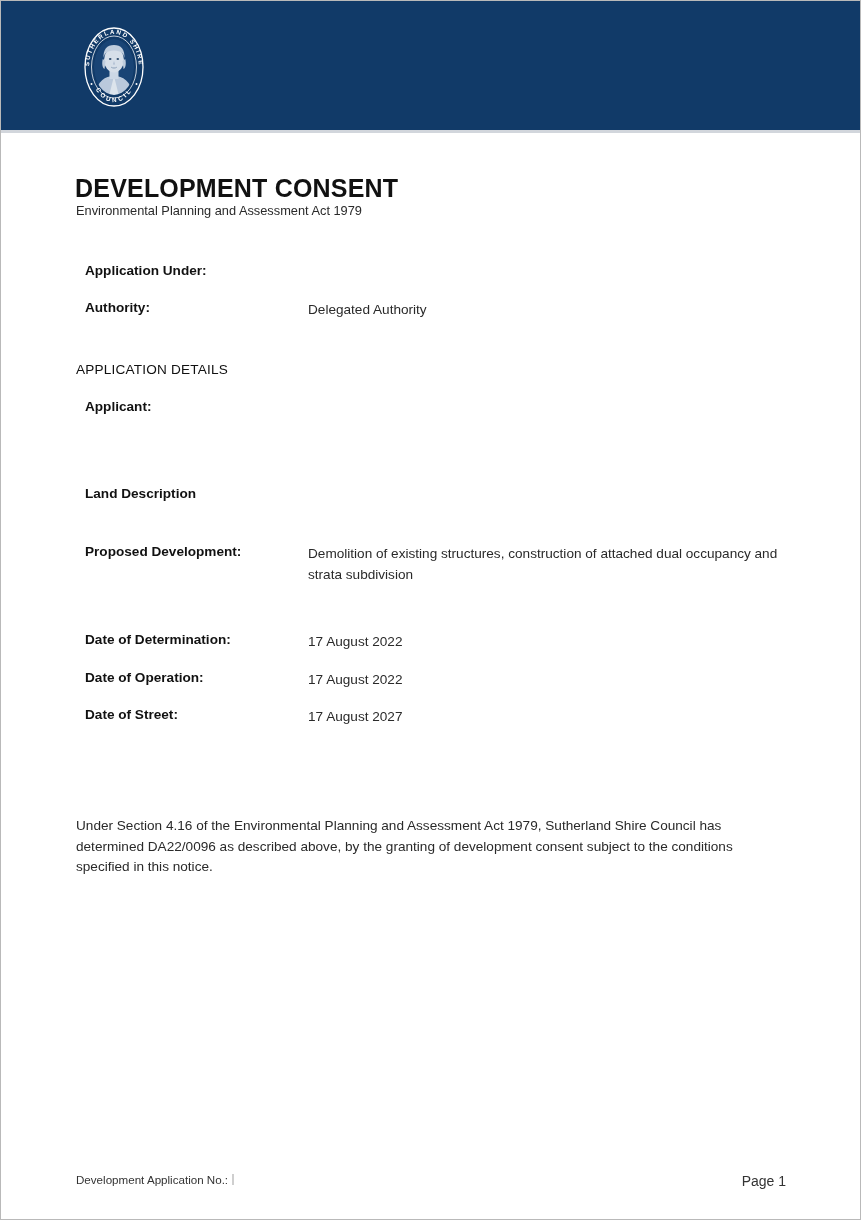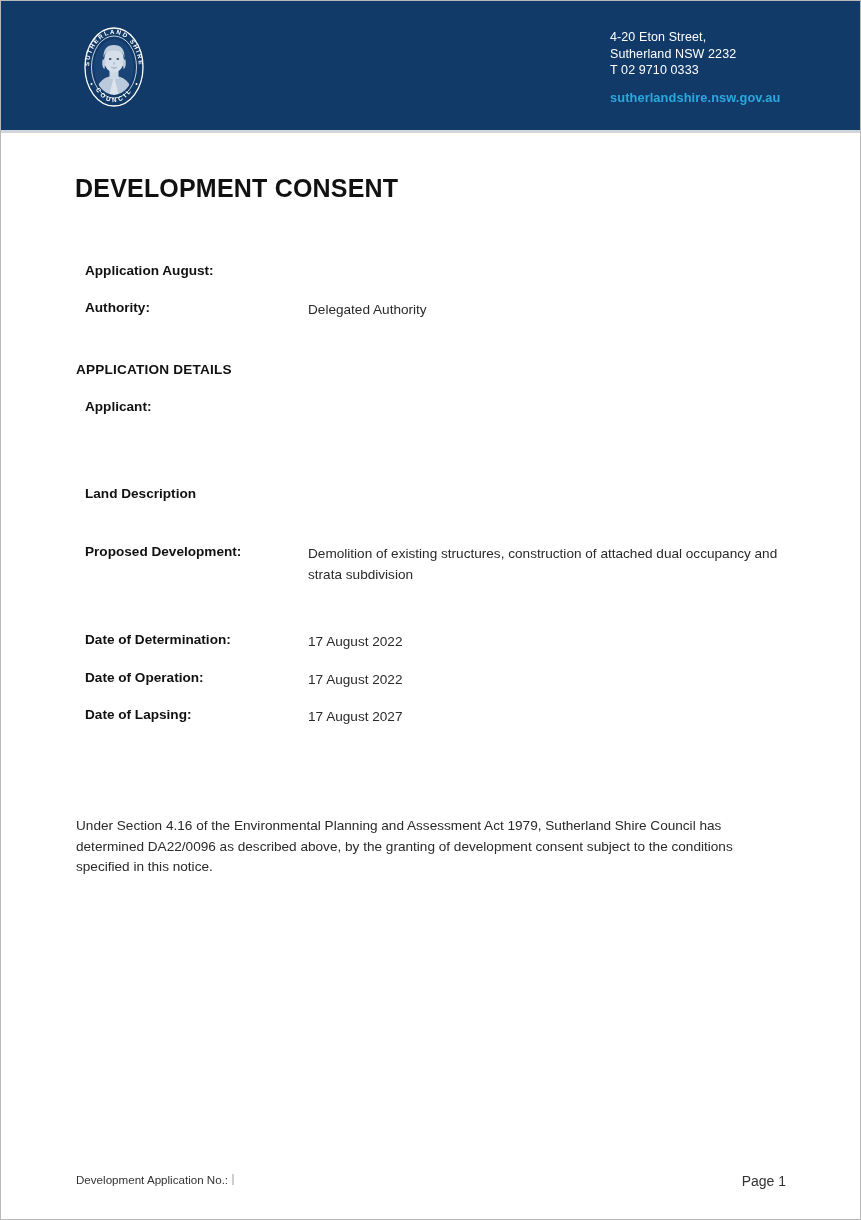--- a/index.html
+++ b/index.html
@@ -85,21 +85,21 @@
     left: 75px;
     top: 202px;
     font-size: 12.8px;
     color: #2a2a2a;
   }
 
   .section-heading {
     position: absolute;
     left: 75px;
     font-size: 13.6px;
-    font-weight: bold;
+    font-weight: normal;
     color: #111111;
     letter-spacing: 0.2px;
   }
 
   .field {
     position: absolute;
     left: 84px;
     width: 720px;
   }
   .field .label {
@@ -203,31 +203,26 @@
         <textPath href="#arcTop" startOffset="50%" text-anchor="middle">SUTHERLAND SHIRE</textPath>
       </text>
       <text font-family="'Liberation Sans', sans-serif" font-size="6.2" font-weight="bold" fill="#ffffff" letter-spacing="2.6">
         <textPath href="#arcBot" startOffset="50%" text-anchor="middle">COUNCIL</textPath>
       </text>
       <circle cx="17.5" cy="66" r="1" fill="#ffffff"></circle>
       <circle cx="62.5" cy="66" r="1" fill="#ffffff"></circle>
     </svg>
   </div>
 
-  <div class="contact">
-    <div class="line">4-20 Eton Street,</div>
-    <div class="line">Sutherland NSW 2232</div>
-    <div class="line">T 02 9710 0333</div>
-    <div class="web">sutherlandshire.nsw.gov.au</div>
-  </div>
 
   <div class="doc-title">DEVELOPMENT CONSENT</div>
+  <div class="doc-subtitle">Environmental Planning and Assessment Act 1979</div>
 
   <div class="field" style="top:262px;">
-    <span class="label">Application August:</span>
+    <span class="label">Application Under:</span>
     <span class="value"></span>
   </div>
   <div class="field" style="top:299px;">
     <span class="label">Authority:</span>
     <span class="value">Delegated Authority</span>
   </div>
 
   <div class="section-heading" style="top:361px;">APPLICATION DETAILS</div>
 
   <div class="field" style="top:398px;">
@@ -244,21 +239,21 @@
   </div>
   <div class="field" style="top:631px;">
     <span class="label">Date of Determination:</span>
     <span class="value">17 August 2022</span>
   </div>
   <div class="field" style="top:669px;">
     <span class="label">Date of Operation:</span>
     <span class="value">17 August 2022</span>
   </div>
   <div class="field" style="top:706px;">
-    <span class="label">Date of Lapsing:</span>
+    <span class="label">Date of Street:</span>
     <span class="value">17 August 2027</span>
   </div>
 
   <div class="para" style="top:775px;">Under Section 4.16 of the Environmental Planning and Assessment Act 1979, Sutherland Shire Council has determined DA22/0096 as described above, by the granting of development consent subject to the conditions specified in this notice.</div>
 
   <div class="footer-left"><span>Development Application No.:</span><span class="footer-redaction"></span><span></span></div>
   <div class="footer-right">Page 1</div>
 
 </div>
 

